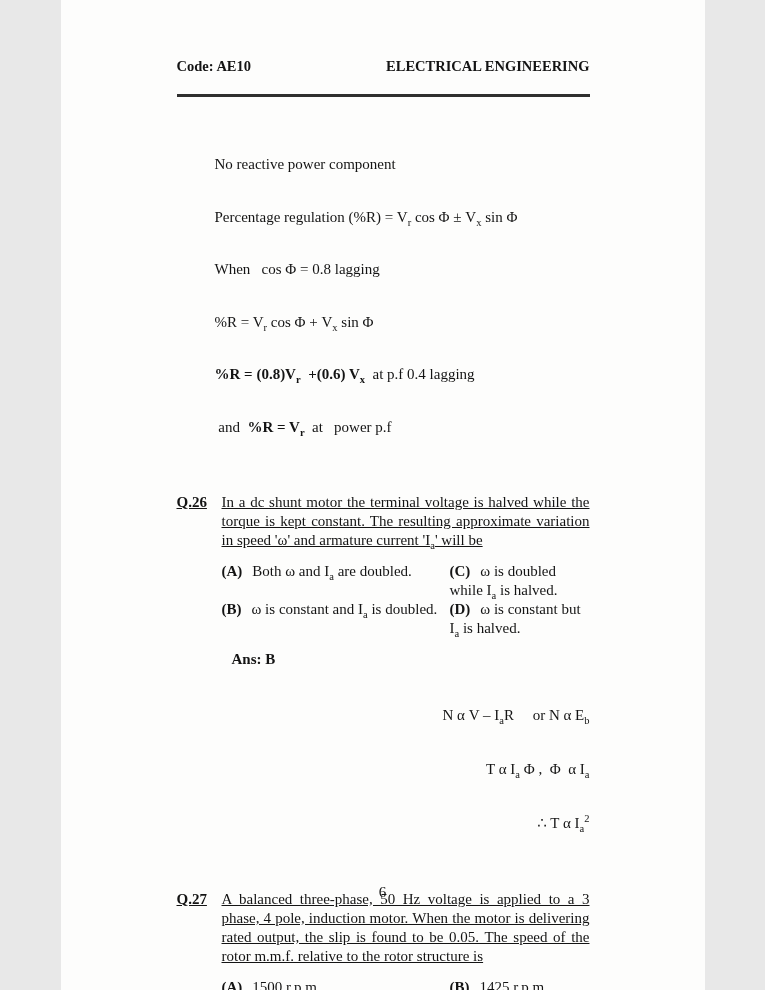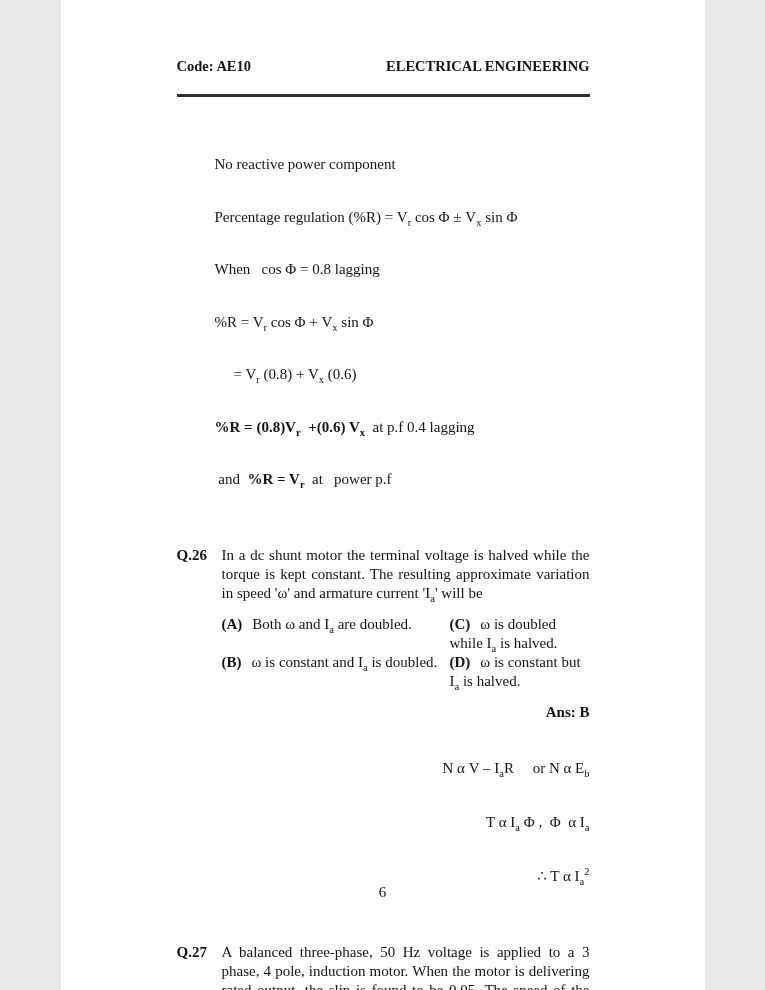--- a/index.html
+++ b/index.html
@@ -16,28 +16,28 @@
   }
   .content { padding:58px 115px 0 116px; }
 
   .header { display:flex; justify-content:space-between; font-weight:700; font-size:14.5px; line-height:16px; }
   .rule { height:3px; background:#2f2f2f; margin-top:20px; }
 
   .intro { margin:24px 0 0 38px; line-height:17.5px; white-space:pre-wrap; }
   .intro .indent { margin-left:19px; }
 
   .question { margin-top:22px; }
-  .q-head { display:flex; }
+  .q-head { display:flex;text-decoration:underline; }
   .qnum { width:45px; flex-shrink:0; font-weight:700; line-height:19px; }
   .qtext { margin:0; flex:1; text-align:justify; line-height:19px; }
 
   .options { display:grid; grid-template-columns:228px 1fr; row-gap:0; margin:12px 0 0 45px; line-height:19px; }
   .opt-label { font-weight:700; margin-right:10px; }
 
-  .ans { margin:12px 0 0 55px; font-weight:700; line-height:18px;text-align:right; }
+  .ans { margin:12px 0 0 55px; font-weight:700; line-height:18px; }
   .sol { margin:2px 0 0 55px; line-height:18px; white-space:pre-wrap;text-align:right; }
 
   .footer { position:absolute; top:884px; left:0; width:100%; text-align:center; font-size:15px; }
 
   sub { font-size:70%; line-height:0; }
   sup { font-size:70%; line-height:0; }
   b { font-weight:700; }
 </style>
 </head>
 <body>
@@ -49,21 +49,20 @@
       <span>Code: AE10</span>
       <span>ELECTRICAL ENGINEERING</span>
     </div>
     <div class="rule"></div>
 
     <div class="intro">
       <div>No reactive power component</div>
       <div>Percentage regulation (%R) = V<sub>r</sub> cos Φ ± V<sub>x</sub> sin Φ</div>
       <div>When   cos Φ = 0.8 lagging</div>
       <div>%R = V<sub>r</sub> cos Φ + V<sub>x</sub> sin Φ</div>
-      <div class="indent">= V<sub>r</sub> (0.8) + V<sub>x</sub> (0.6)</div>
       <div><b>%R = (0.8)V<sub>r</sub>  +(0.6) V<sub>x</sub></b><span>  at p.f 0.4 lagging</span></div>
       <div><span> and  </span><b>%R = V<sub>r</sub></b><span>  at   power p.f</span></div>
     </div>
 
     <section class="question">
       <div class="q-head">
         <span class="qnum">Q.26</span>
         <p class="qtext">In a dc shunt motor the terminal voltage is halved while the torque is kept constant. The resulting approximate variation in speed 'ω' and armature current 'I<sub>a</sub>' will be</p>
       </div>
       <div class="options">

